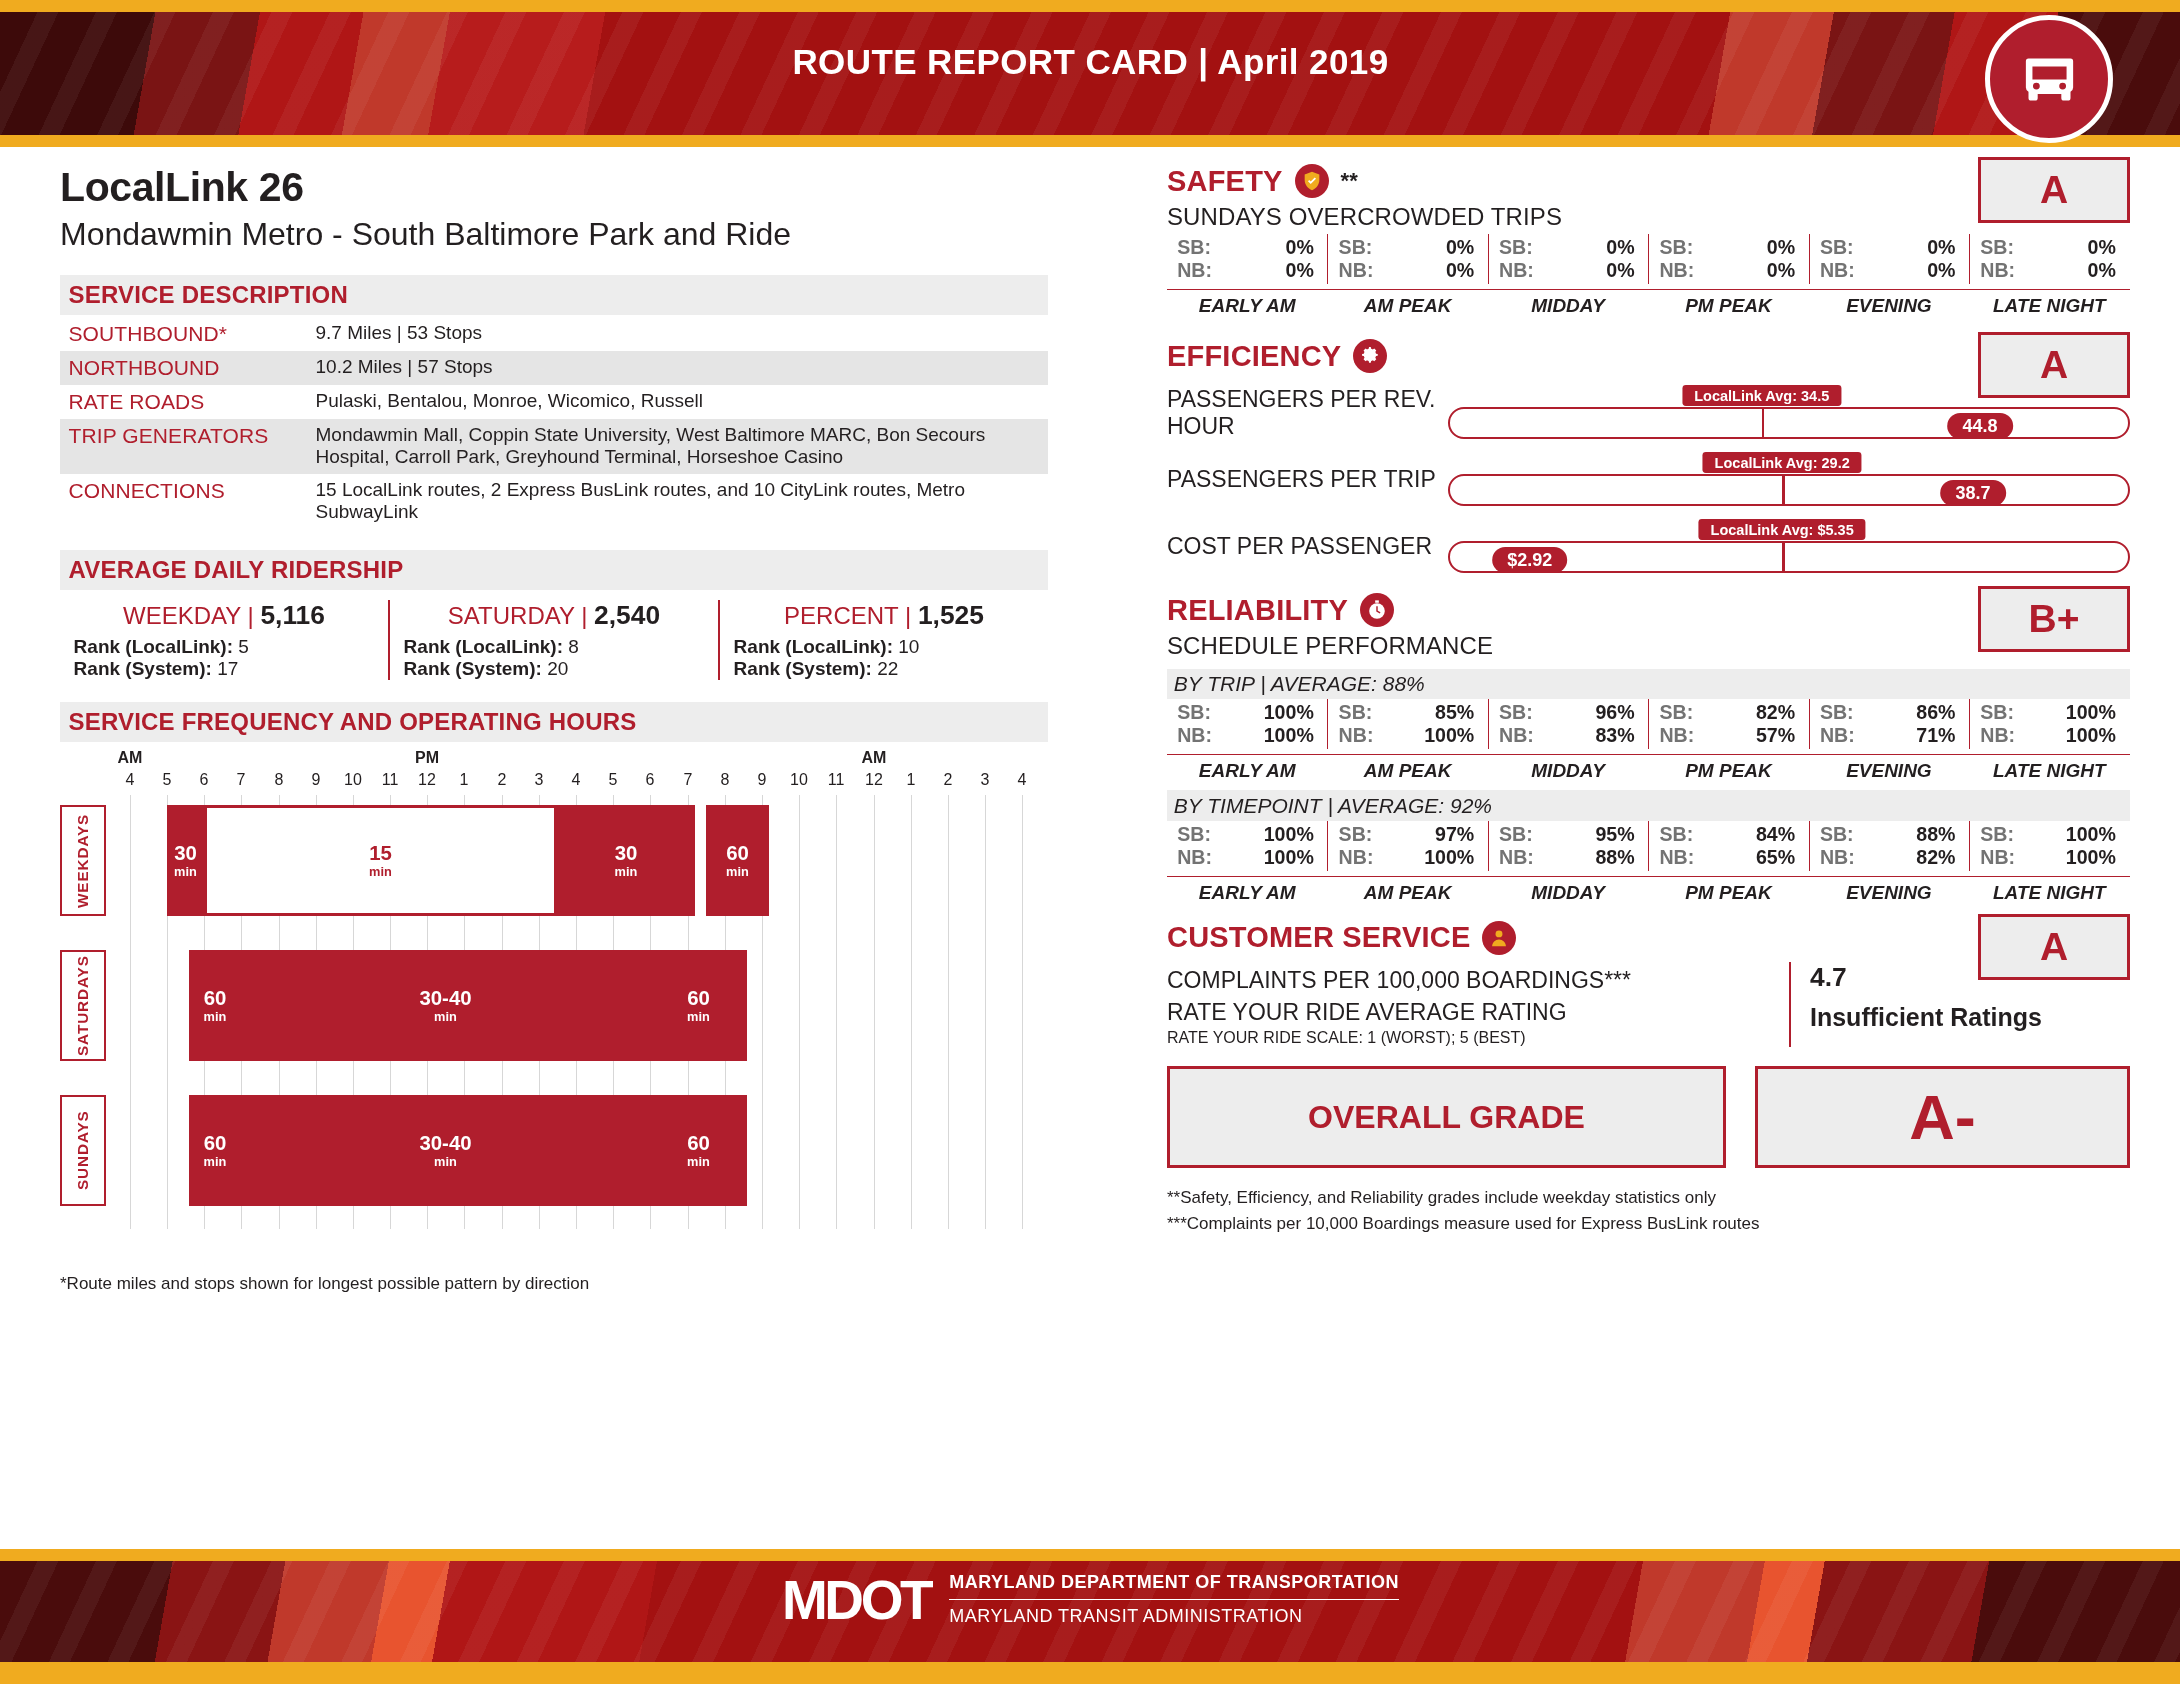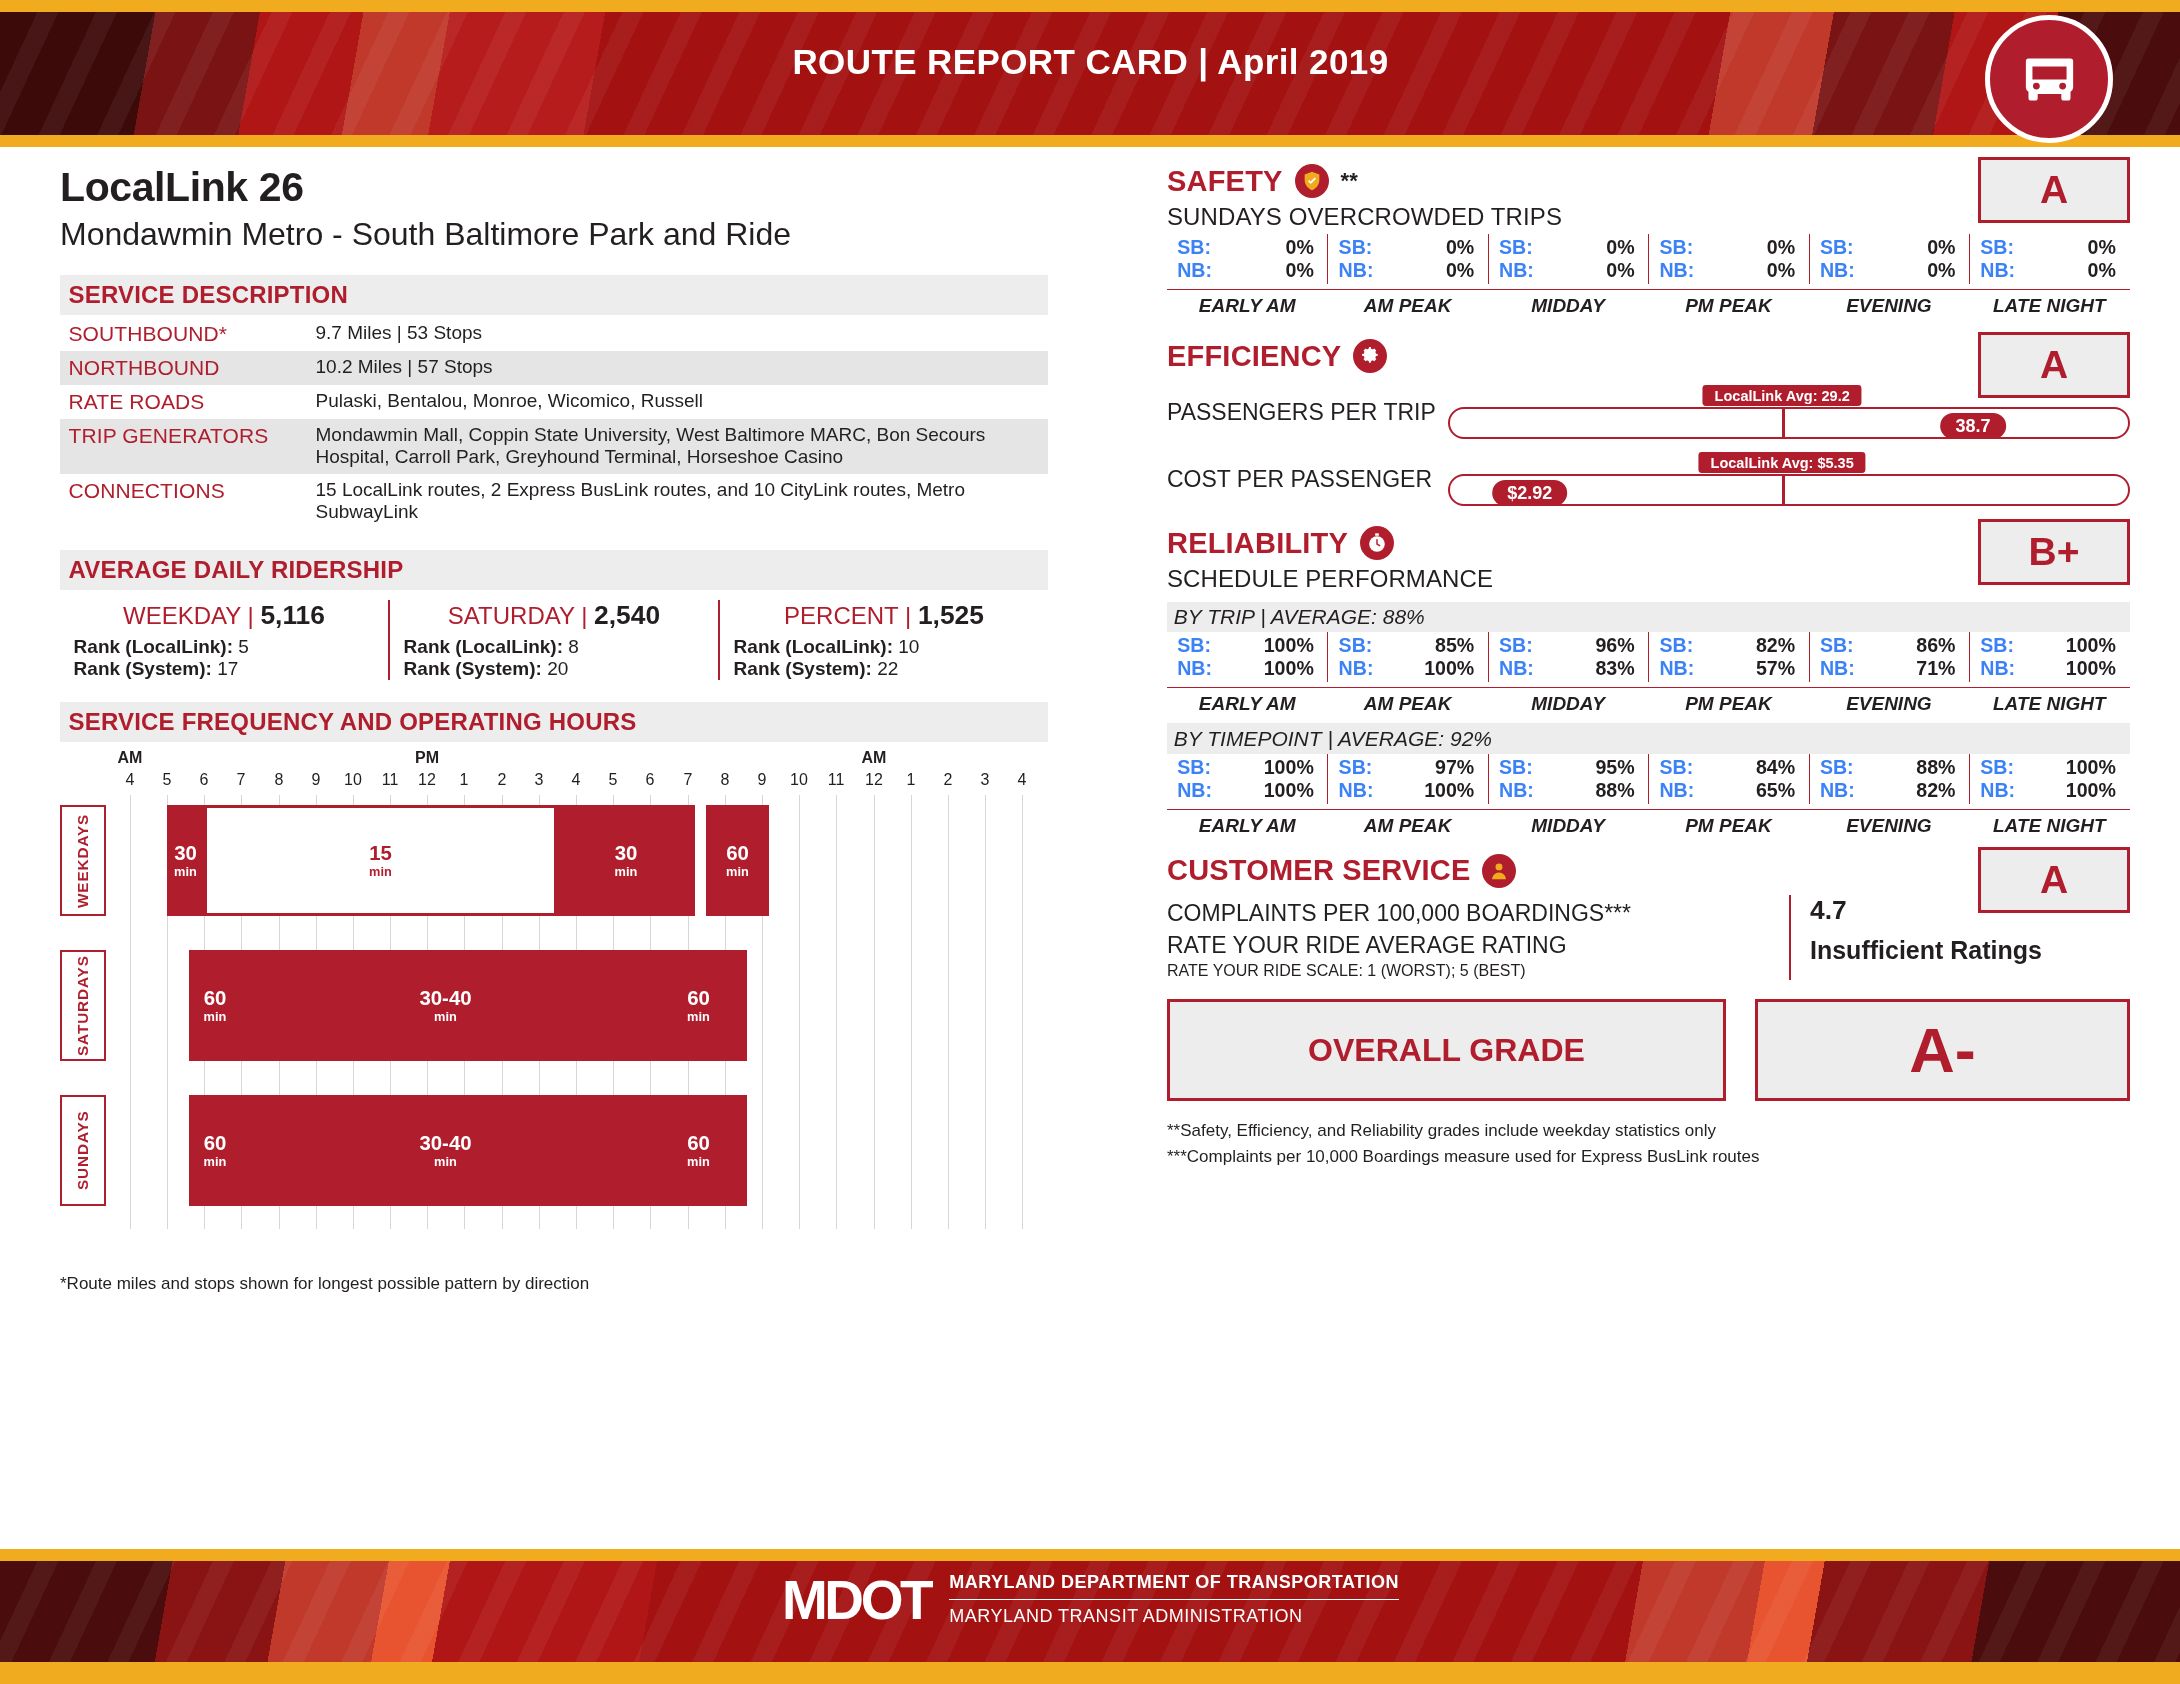--- a/index.html
+++ b/index.html
@@ -152,21 +152,21 @@
 
   .grade-box {
     position:absolute; right:0; width:152px; height:66px;
     border:3.4px solid #b01e2d; background:#ededed;
     display:flex; align-items:center; justify-content:center;
     color:#b01e2d; font-size:39px; font-weight:bold;
   }
   .period-cell { border-left:1.7px solid #b01e2d; padding:1.7px 0 1.7px 10.2px; }
   .period-cell.first { border-left:none; }
   .dirline { display:flex; justify-content:space-between; padding-right:13.6px; font-size:19.6px; font-weight:bold; }
-  .dirline .lab { color:#3b82f6; }
+  .dirline .lab { color:#737373; }
   .dirline .val { color:#231f20; font-weight:bold; }
   .period-names { display:flex; margin-top:5.1px; border-top:1.7px solid #b01e2d; padding-top:5.1px;}
   .period-names div { width:16.66%; text-align:center; font-style:italic; font-weight:bold; font-size:19px; }
 
   
   .eff-row { display:flex; align-items:center; margin-top:12px; position:relative;}
   .eff-label { width:281px; font-size:23px; line-height:1.15; }
   .eff-bar-wrap { position:relative; flex:1; height:55px; }
   .eff-track { position:absolute; left:0; top:22px; width:100%; height:32px; border:2.6px solid #b01e2d; border-radius:16px; background:#fff; }
   .eff-avg-chip {
@@ -495,20 +495,29 @@
       <div class="cat-head">
         <span class="cat-title">EFFICIENCY</span>
         <span class="icon-circle">
           <svg viewBox="0 0 24 24" fill="#ffffff">
               <path d="M12 8.5A3.5 3.5 0 1 0 12 15.5 3.5 3.5 0 0 0 12 8.5zm9-.5l-2-.4a7.3 7.3 0 0 0-.8-1.9l1.1-1.7-2.3-2.3-1.7 1.1a7.3 7.3 0 0 0-1.9-.8L13 0h-2l-.4 2a7.3 7.3 0 0 0-1.9.8L7 1.7 4.7 4l1.1 1.7a7.3 7.3 0 0 0-.8 1.9L3 8v2l2 .4c.2.7.4 1.3.8 1.9L4.7 14 7 16.3l1.7-1.1c.6.4 1.2.6 1.9.8l.4 2h2l.4-2c.7-.2 1.3-.4 1.9-.8l1.7 1.1 2.3-2.3-1.1-1.7c.4-.6.6-1.2.8-1.9l2-.4V8z" transform="translate(0.5 2.2) scale(0.95)"></path>
             </svg>
         </span>
       </div>
       <div id="effRows">
           <div class="eff-row">
+            <div class="eff-label">PASSENGERS PER REV. HOUR</div>
+            <div class="eff-bar-wrap">
+              <div class="eff-track"></div>
+              <div class="eff-avg-tick" style="left:46%"></div>
+              <div class="eff-avg-chip" style="left:46%">LocalLink Avg: 34.5</div>
+              <div class="eff-val" style="left:78%">44.8</div>
+            </div>
+          </div>
+          <div class="eff-row">
             <div class="eff-label">PASSENGERS PER TRIP</div>
             <div class="eff-bar-wrap">
               <div class="eff-track"></div>
               <div class="eff-avg-tick" style="left:49%"></div>
               <div class="eff-avg-chip" style="left:49%">LocalLink Avg: 29.2</div>
               <div class="eff-val" style="left:77%">38.7</div>
             </div>
           </div>
           <div class="eff-row">
             <div class="eff-label">COST PER PASSENGER</div>

